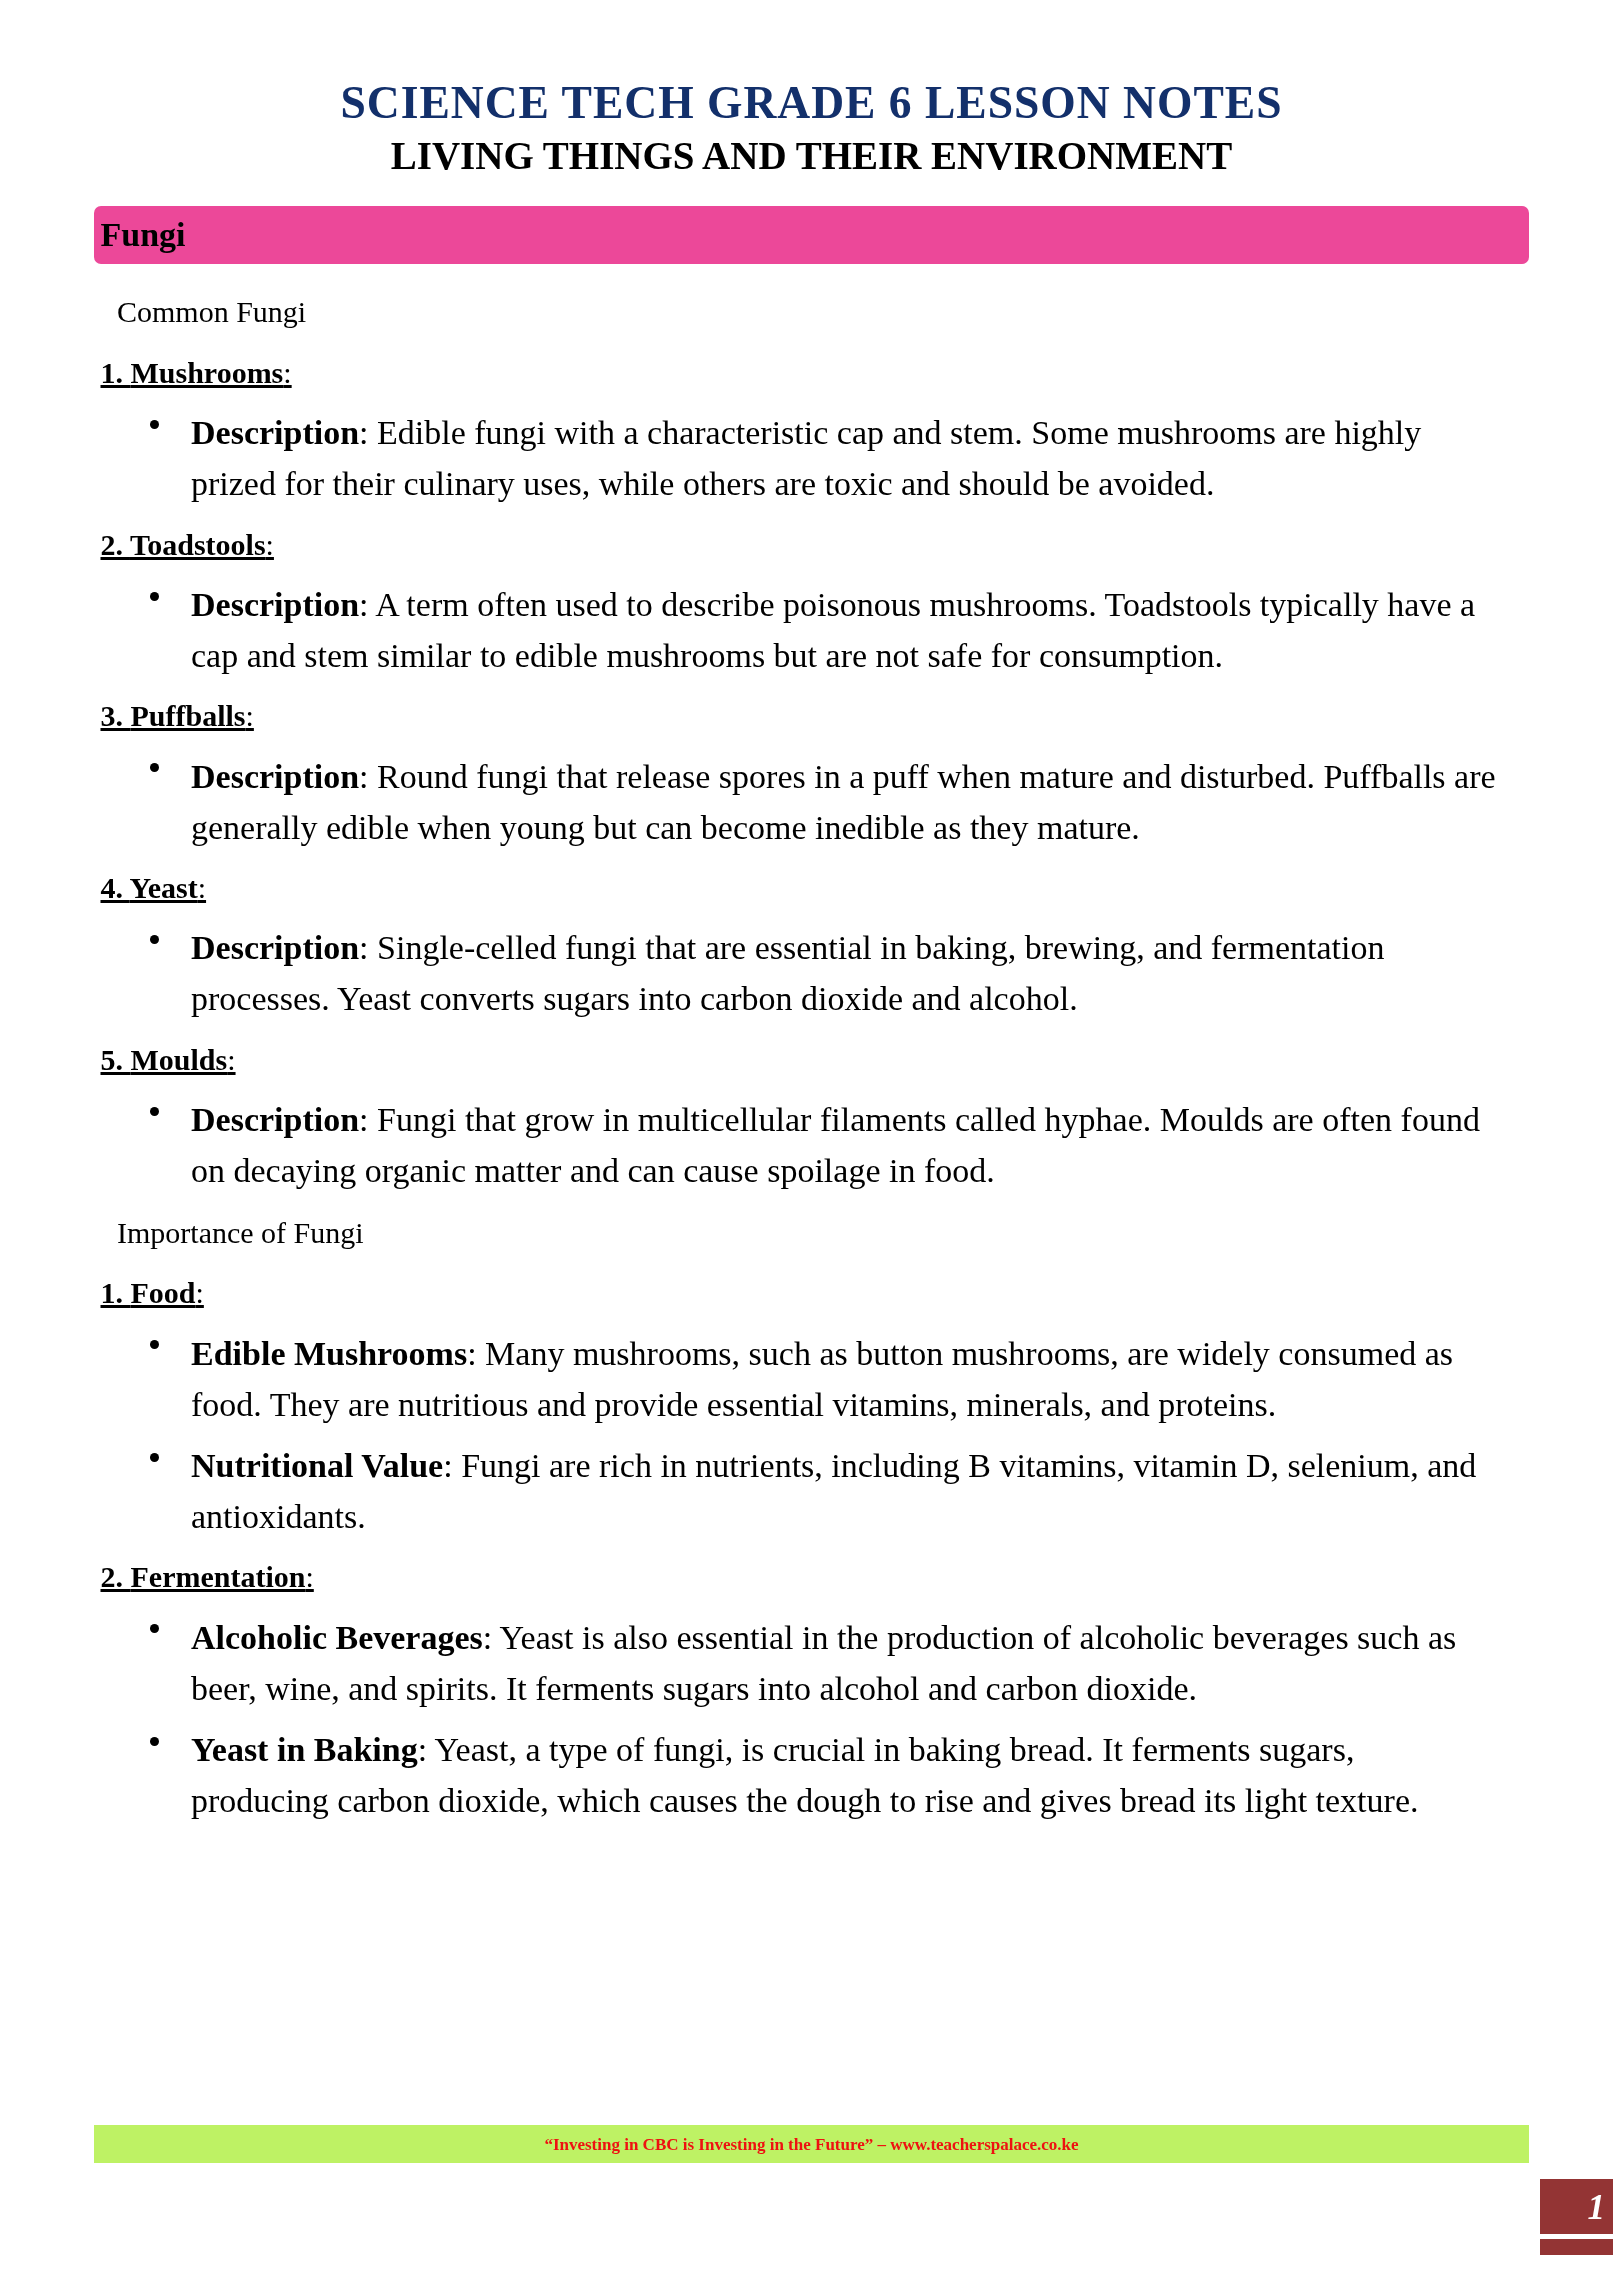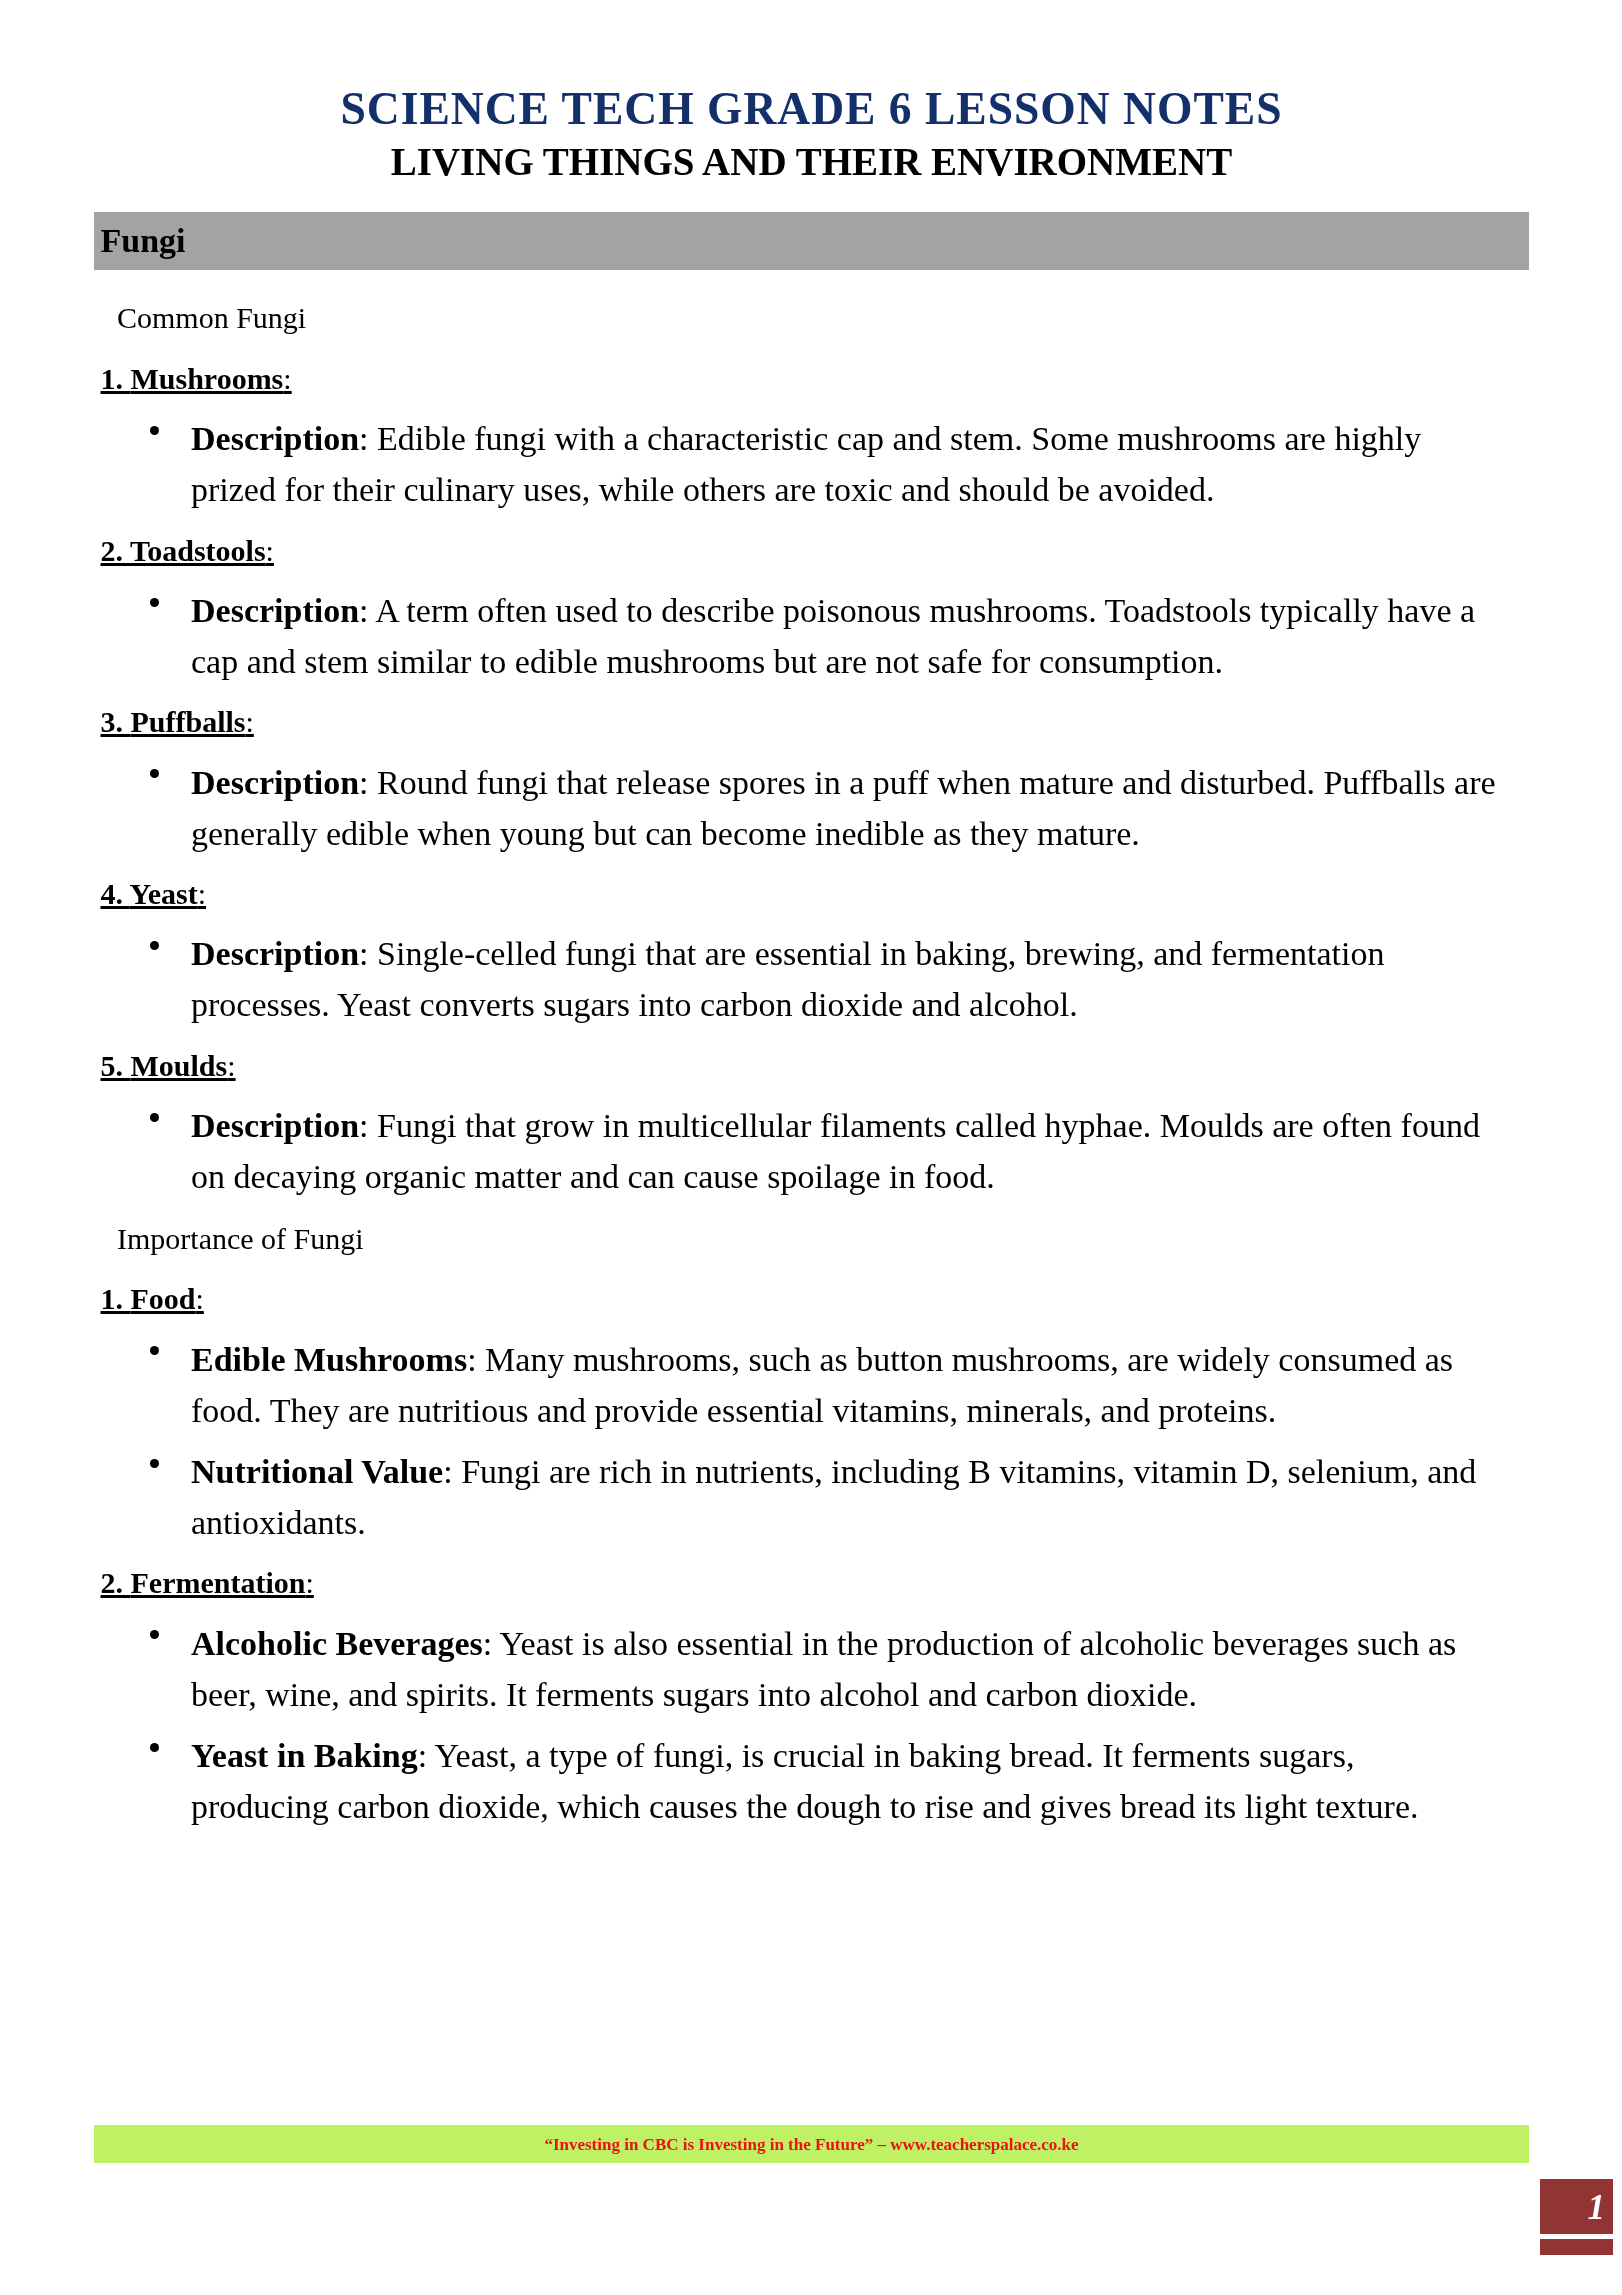--- a/index.html
+++ b/index.html
@@ -15,21 +15,21 @@
     color: #000000;
     overflow: hidden;
   }
 
   .page {
     position: absolute;
     inset: 0;
     width: 1623px;
     height: 2295px;
     box-sizing: border-box;
-    padding: 8px 94px;
+    padding: 2px 94px;
   }
 
   
   .doc-header {
     padding-top: 77px;
     text-align: center;
   }
   .doc-title {
     font-size: 47px;
     font-weight: bold;
@@ -48,26 +48,27 @@
     color: #000000;
     text-underline-offset: 5.2px;
     text-decoration-thickness: 2.6px;
     line-height: 1.05;
     white-space: nowrap;
   }
 
   
   .section-band {
     margin-top: 29px;
-    background: #a3a3a3;
+    background: #ec4899;
     height: 58px;
     display: flex;
     align-items: center;
     padding-left: 6.5px;
     box-sizing: border-box;
+    border-radius: 7px;
   }
   .section-band-label {
     font-size: 34px;
     font-weight: bold;
     line-height: 1;
     color: #000000;
   }
 
   
   .body-content {

